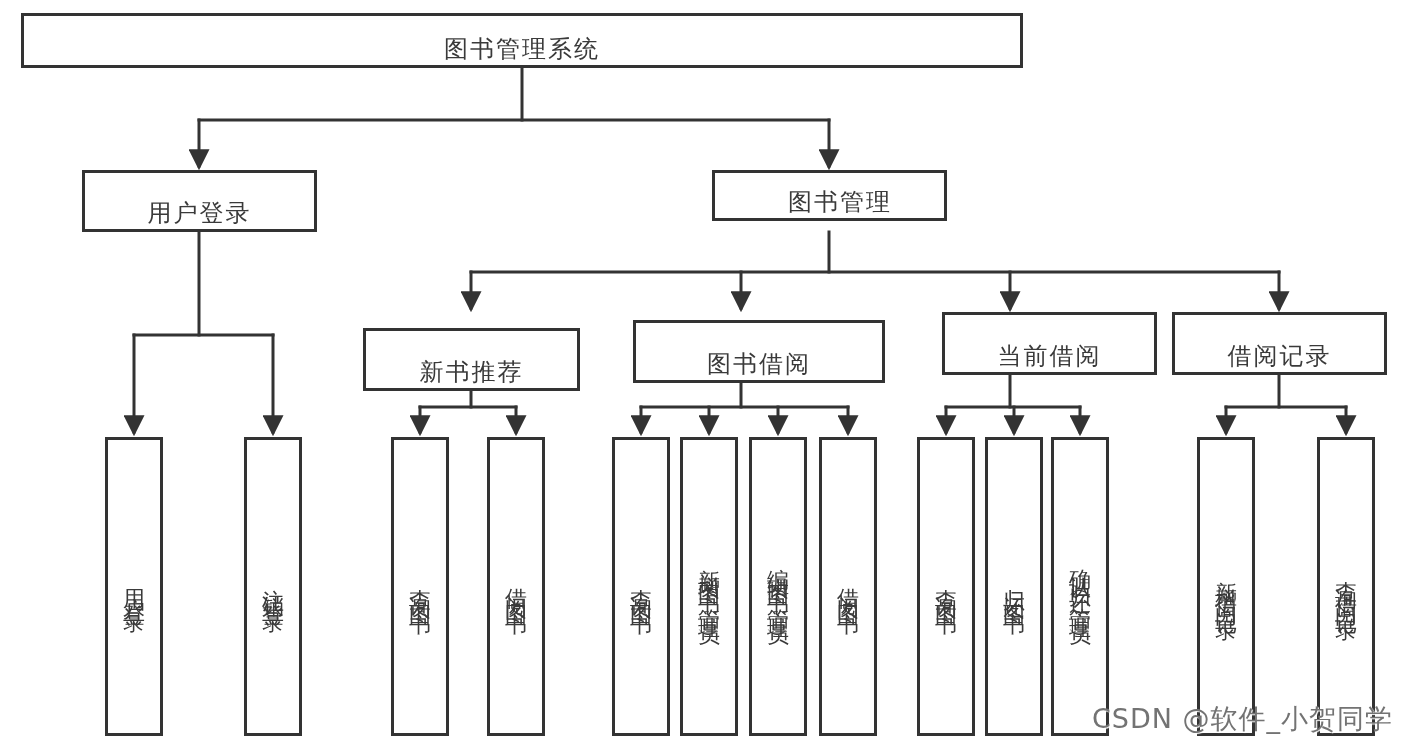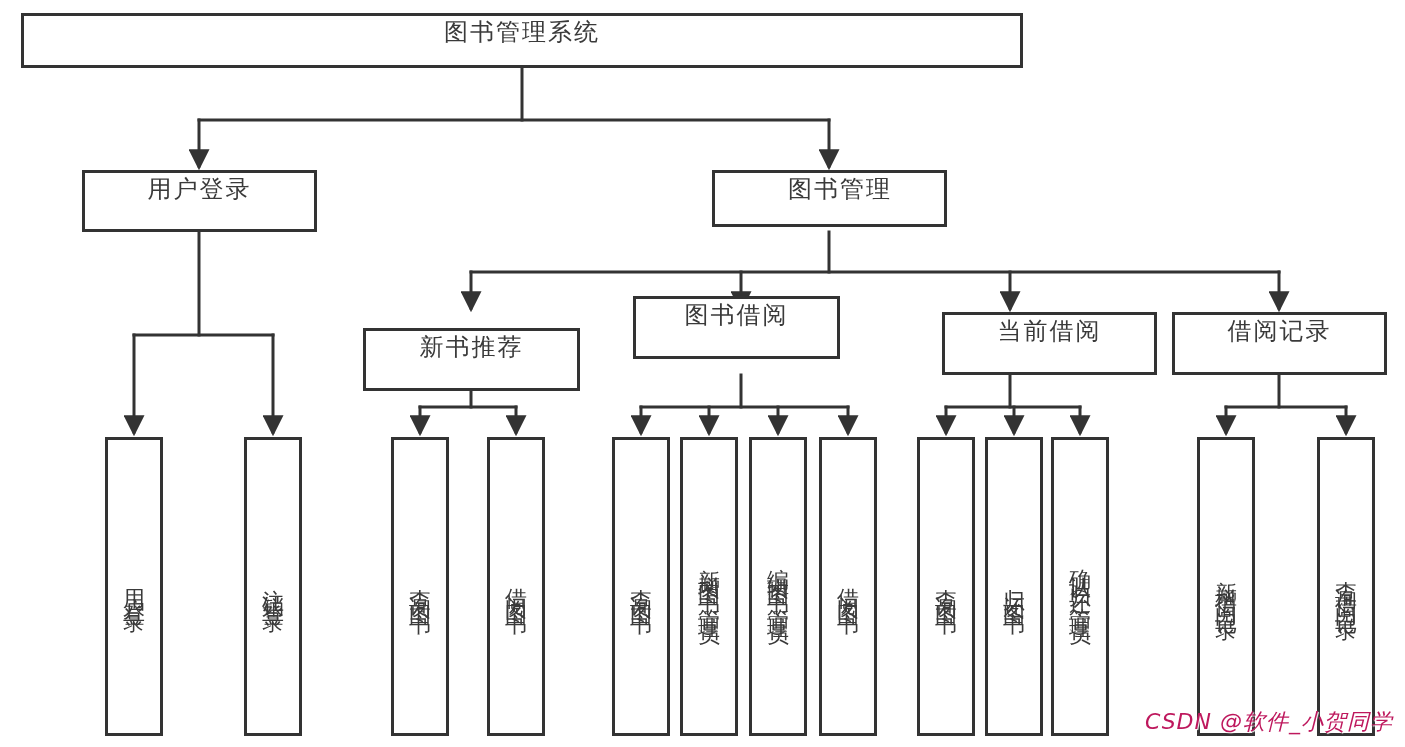--- a/index.html
+++ b/index.html
@@ -12,21 +12,21 @@
     font-family: "DejaVu Sans", "Liberation Sans", sans-serif;
     overflow: hidden;
   }
   .connectors { position: absolute; left: 0; top: 0; }
   .connectors line { stroke: #333333; stroke-width: 3; stroke-linecap: square; }
   .hbox {
     position: absolute;
     border: 3px solid #333333;
     background: #ffffff;
     display: flex;
-    align-items: flex-start;
+    align-items: flex-end;
     justify-content: center;
     color: #3a3a3a;
     font-size: 24px;
     letter-spacing: 2px;
     white-space: nowrap;
   }
   .vbox {
     position: absolute;
     top: 437px;
     width: 58px;
@@ -43,26 +43,25 @@
     text-orientation: mixed;
     font-size: 22px;
     letter-spacing: 8px;
     line-height: 1;
     white-space: nowrap;
   }
   .watermark {
     position: absolute;
     right: 12px;
     bottom: 10px;
-    font-size: 22px;
-    color: #be185d;
+    font-size: 27px;
+    color: #737373;
     letter-spacing: 1px;
     text-shadow: 1px 1px 1px #ffffff;
     z-index: 5;
-    font-style: italic;
   }
 </style>
 </head>
 <body>
 
 <div class="canvas">
 
   <svg id="connectors" class="connectors" width="1405" height="747">
     <defs>
       <marker id="ah" viewBox="0 0 10 10" refX="8" refY="5" markerWidth="7" markerHeight="7" orient="auto">
@@ -104,28 +103,28 @@
       <line x1="1346" y1="407" x2="1346" y2="432" marker-end="url(#ah)"></line>
     </svg>
 
   <div class="hbox" style="left:21px; top:13px; width:1002px; height:55px;">
     <span>图书管理系统</span>
   </div>
 
   <div class="hbox" style="left:82px; top:170px; width:235px; height:62px;">
     <span>用户登录</span>
   </div>
-  <div class="hbox" style="left:712px; top:170px; width:235px; height:57px;padding-left:21px;">
+  <div class="hbox" style="left:712px; top:170px; width:235px; height:51px;padding-left:21px;">
     <span>图书管理</span>
   </div>
 
   <div class="hbox" style="left:363px; top:328px; width:217px; height:63px;">
     <span>新书推荐</span>
   </div>
-  <div class="hbox" style="left:633px; top:296px; width:207px; height:63px;">
+  <div class="hbox" style="left:633px; top:320px; width:252px; height:63px;">
     <span>图书借阅</span>
   </div>
   <div class="hbox" style="left:903px; top:312px; width:215px; height:63px;margin-left:39px;">
     <span>当前借阅</span>
   </div>
   <div class="hbox" style="left:1172px; top:312px; width:215px; height:63px;">
     <span>借阅记录</span>
   </div>
 
   <div class="vbox" style="left:105px;">

